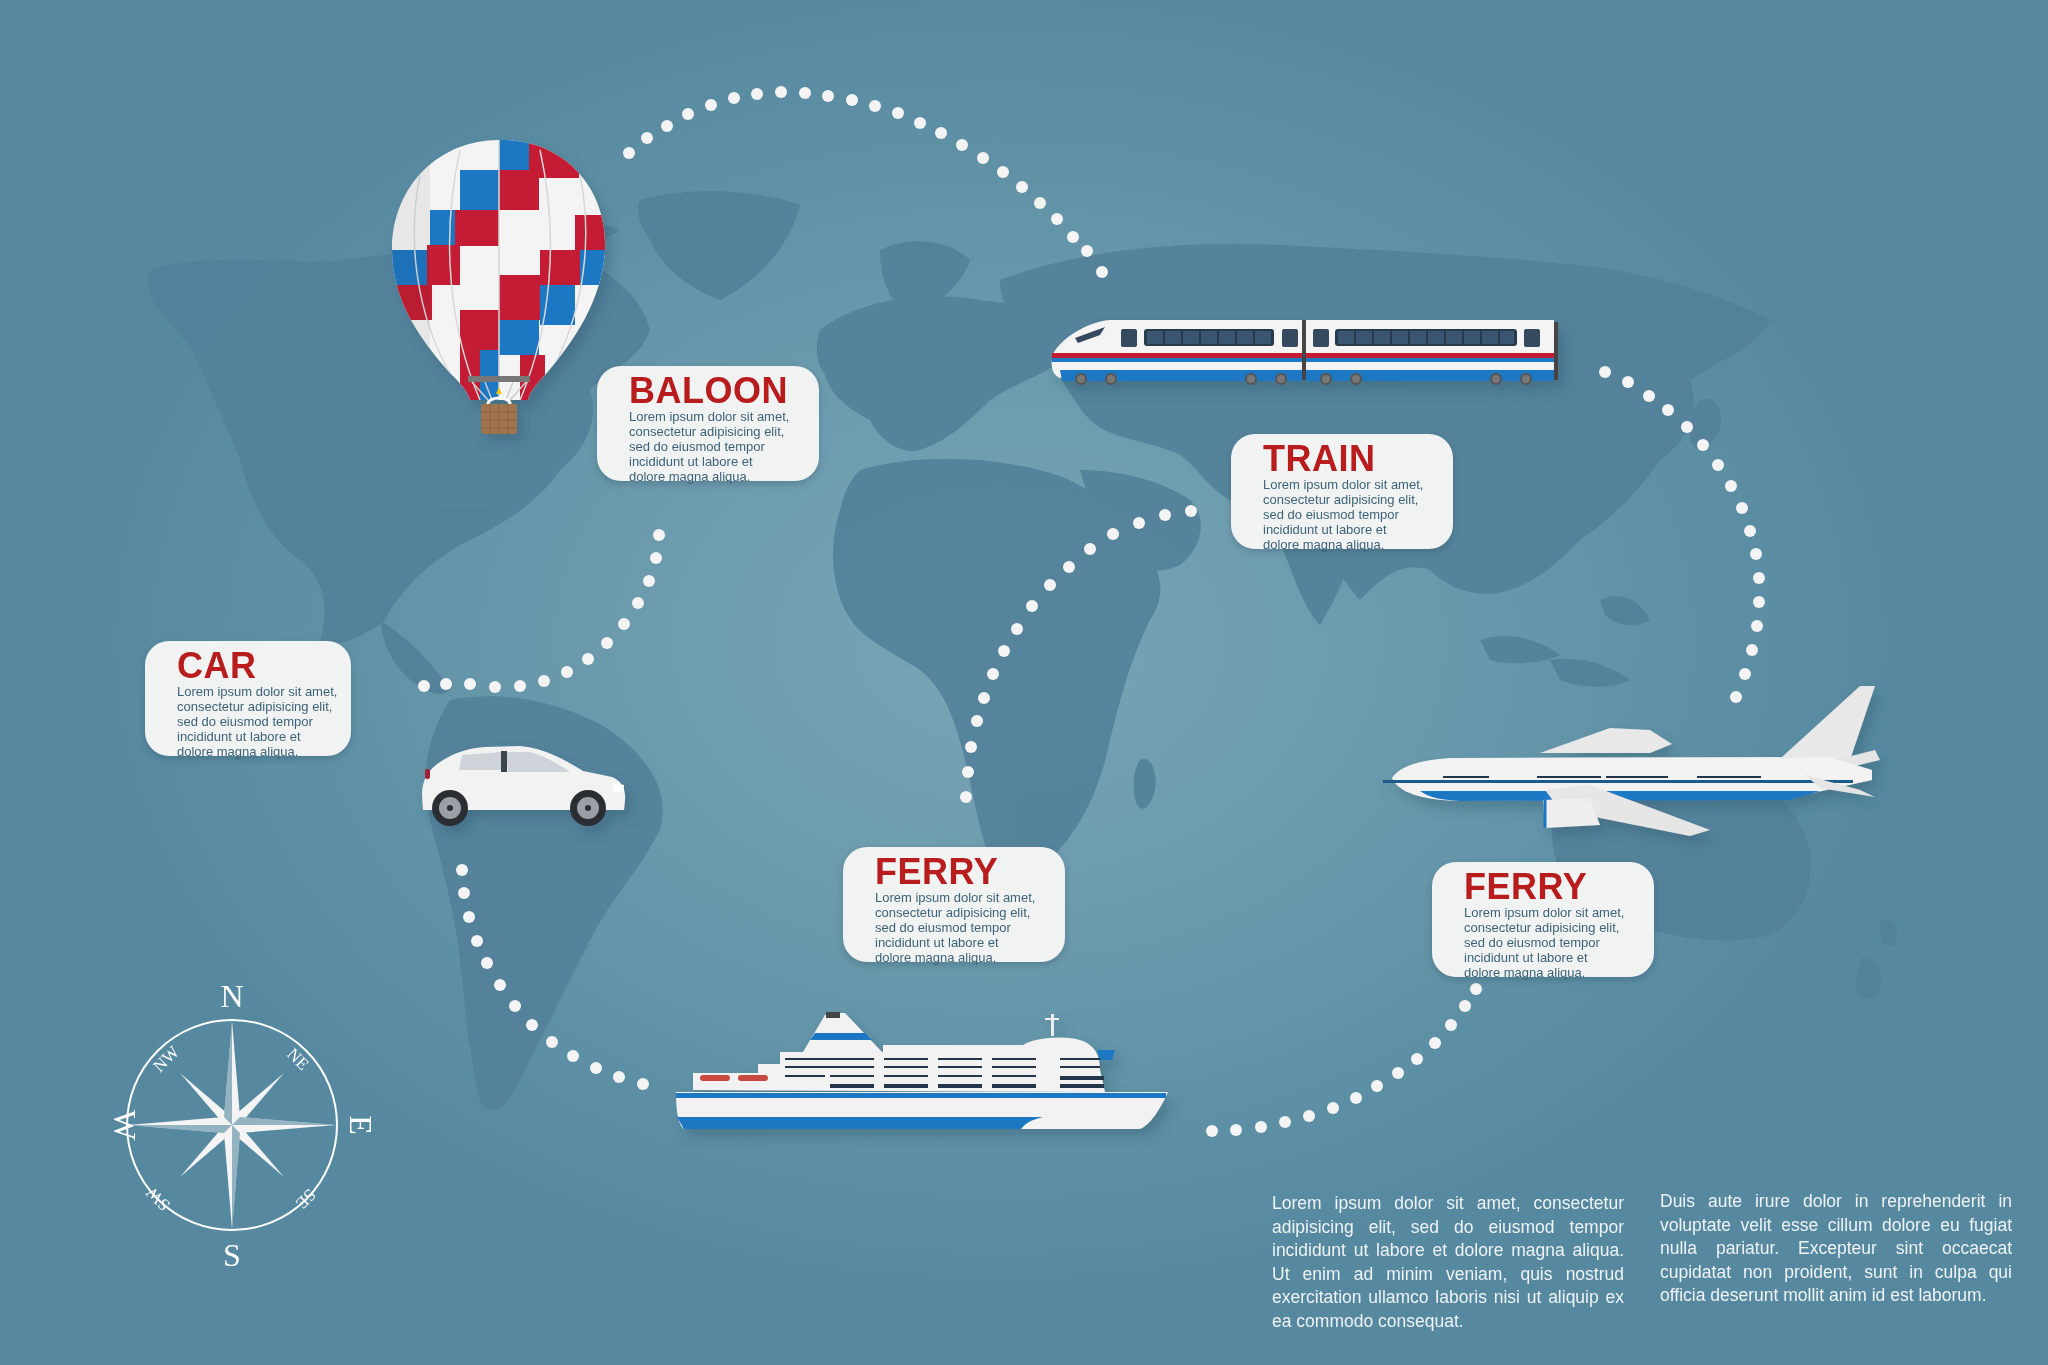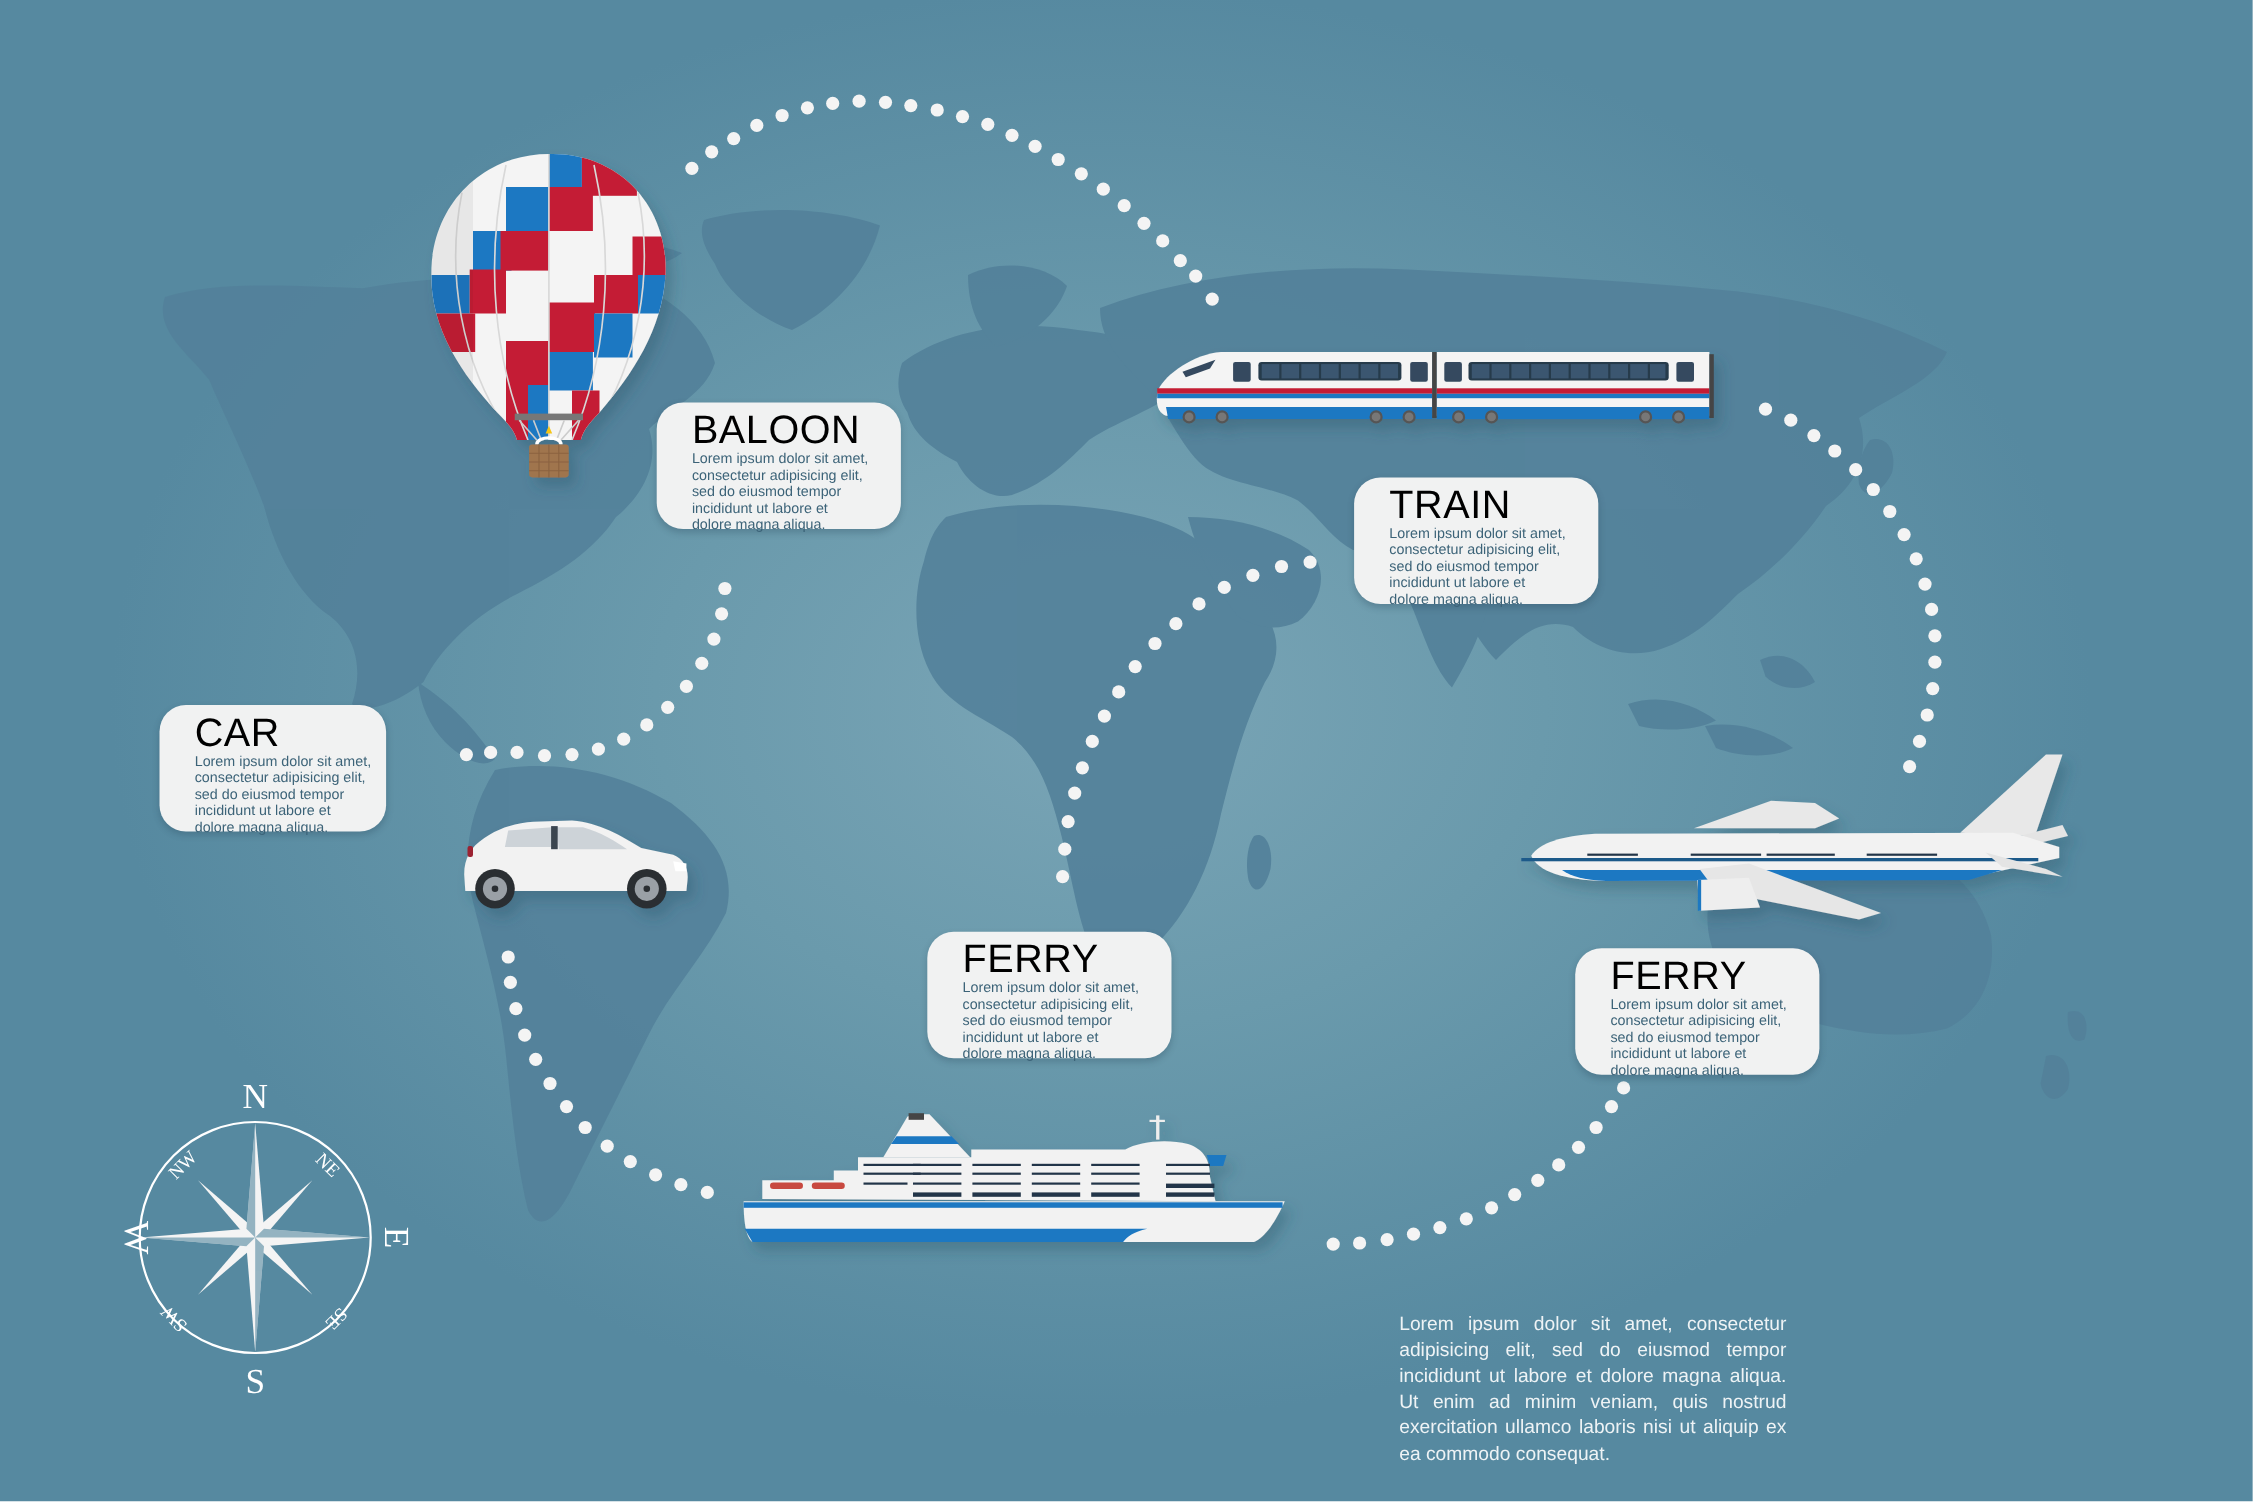--- a/index.html
+++ b/index.html
@@ -2,21 +2,21 @@
 <html><head>
 <meta charset="utf-8">
 <style>
   html,body{margin:0;padding:0;}
   body{width:2048px;height:1365px;overflow:hidden;font-family:"Liberation Sans",sans-serif;}
   .stage{position:relative;width:2048px;height:1365px;
     background:radial-gradient(ellipse 900px 650px at 1000px 640px,#7aa5b6 0%,#6a9aac 45%,#5689a0 100%);}
   .stage > svg.bg{position:absolute;left:0;top:0;}
   .card{position:absolute;background:#f1f2f2;border-radius:24px;
     box-shadow:0 3px 6px rgba(30,60,80,0.25);box-sizing:border-box;padding:6px 0 0 32px;}
-  .card .title{font-weight:normal;font-size:36px;color:#000000;letter-spacing:0.5px;line-height:38px;}
+  .card .title{font-weight:bold;font-size:36px;color:#b91c1c;letter-spacing:0.5px;line-height:38px;}
   .card .body{font-size:13px;color:#3c6378;line-height:15px;white-space:pre-line;margin-top:-1px;}
   .para{position:absolute;color:#eef3f5;font-size:17.5px;line-height:23.5px;text-align:justify;text-align-last:left;}
   .compass-label{font-family:"Liberation Serif",serif;fill:#ffffff;}
 </style>
 </head>
 <body>
 
 <div class="stage">
 
   <svg class="bg" width="2048" height="1365" viewBox="0 0 2048 1365">
@@ -423,14 +423,15 @@
   <div class="card" style="left:1432px;top:862px;width:222px;height:115px;">
     <div class="title">FERRY</div>
     <div class="body">Lorem ipsum dolor sit amet,
 consectetur adipisicing elit,
 sed do eiusmod tempor
 incididunt ut labore et
 dolore magna aliqua.</div>
   </div>
 
   <div class="para" style="left:1272px;top:1192px;width:352px;">Lorem ipsum dolor sit amet, consectetur adipisicing elit, sed do eiusmod tempor incididunt ut labore et dolore magna aliqua. Ut enim ad minim veniam, quis nostrud exercitation ullamco laboris nisi ut aliquip ex ea commodo consequat.</div>
+  <div class="para" style="left:1660px;top:1190px;width:352px;">Duis aute irure dolor in reprehenderit in voluptate velit esse cillum dolore eu fugiat nulla pariatur. Excepteur sint occaecat cupidatat non proident, sunt in culpa qui officia deserunt mollit anim id est laborum.</div>
 
 </div>
 
 </body></html>

